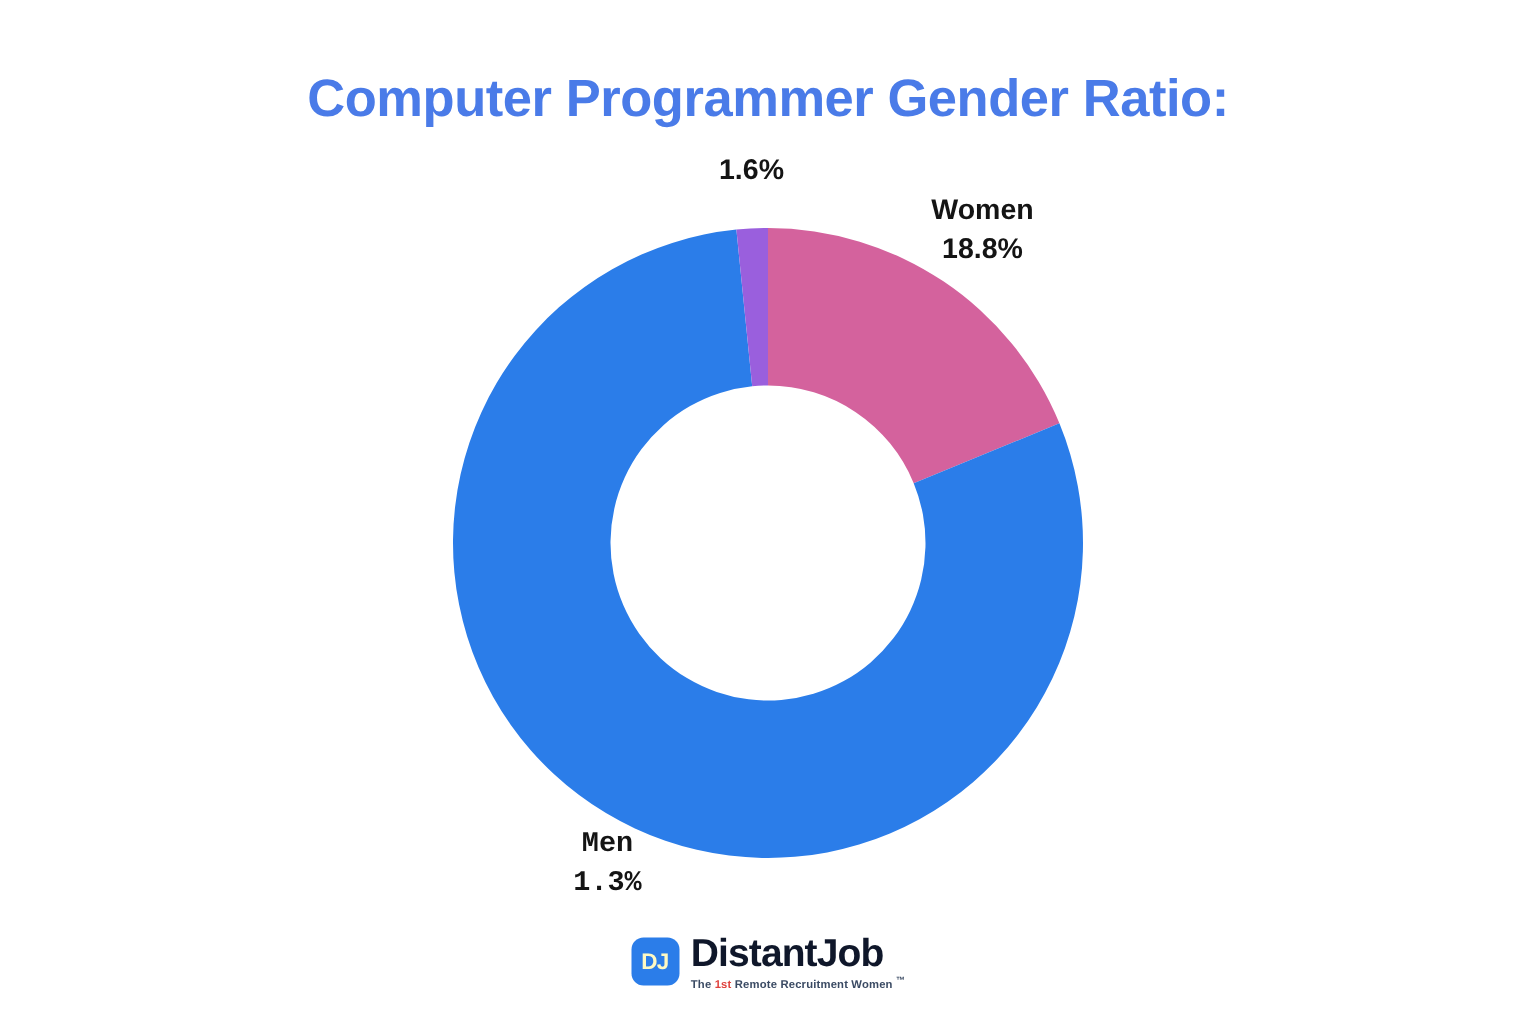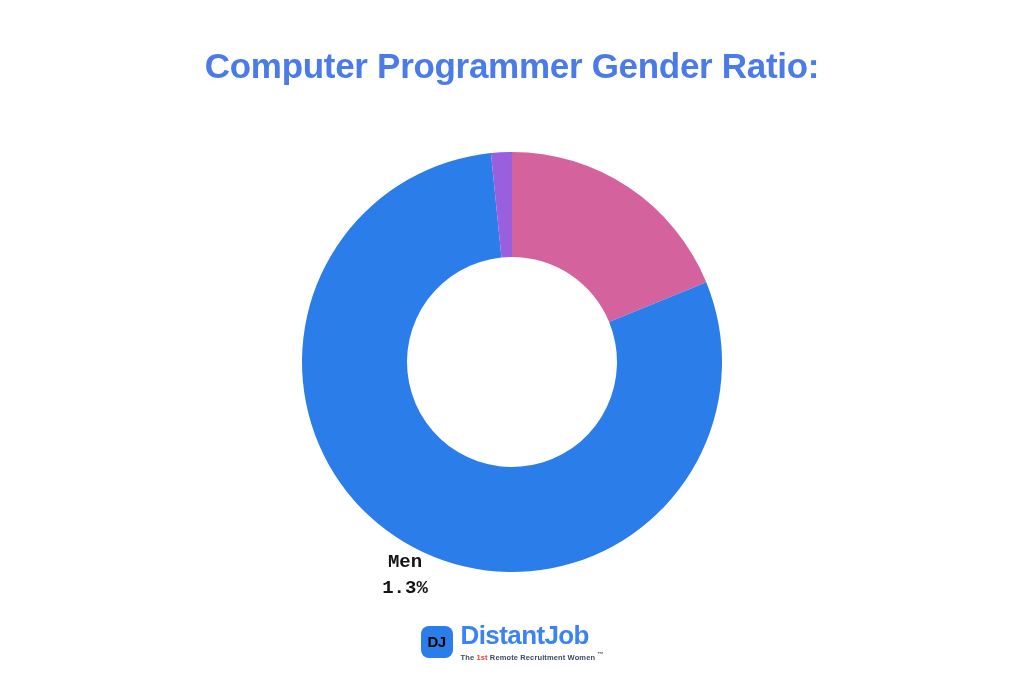--- a/index.html
+++ b/index.html
@@ -86,38 +86,38 @@
     display: flex;
     align-items: center;
     justify-content: center;
     gap: 8px;
   }
   .brand-badge {
     width: 32px;
     height: 32px;
     border-radius: 8px;
     background: #2b7de9;
-    color: #000000;
+    color: #fef9c3;
     font-size: 15px;
     font-weight: bold;
     letter-spacing: -0.5px;
     display: flex;
     align-items: center;
     justify-content: center;
   }
   .brand-text {
     display: flex;
     flex-direction: column;
     align-items: flex-start;
     line-height: 1;
   }
   .brand-name {
     font-size: 26px;
     font-weight: bold;
-    color: #3b82f6;
+    color: #0f172a;
     letter-spacing: -0.6px;
   }
   .brand-tagline {
     margin-top: 3px;
     font-size: 7.5px;
     font-weight: bold;
     color: #3a4a63;
     letter-spacing: 0.12px;
     white-space: nowrap;
   }
@@ -141,22 +141,27 @@
     <svg viewBox="0 0 420 420">
       <g>
         <path d="M 210 0 A 210 210 0 0 1 404.2662134352362 130.2463899404218 L 307.1331067176181 170.1231949702109 A 105 105 0 0 0 210 105 Z" fill="#d4629d"></path>
         <path d="M 404.2662134352362 130.2463899404218 A 210 210 0 1 1 188.92403988124485 1.0602864339269615 L 199.4620199406224 105.53014321696348 A 105 105 0 1 0 307.1331067176181 170.1231949702109 Z" fill="#2b7de9"></path>
         <path d="M 188.92403988124485 1.0602864339269615 A 210 210 0 0 1 209.99999999999997 0 L 209.99999999999997 105 A 105 105 0 0 0 199.4620199406224 105.53014321696348 Z" fill="#9a5fdd"></path>
       </g>
     </svg>
   </div>
 
   <div class="slice-label label-others">
+    <span class="lbl-value">1.6%</span>
   </div>
 
+  <div class="slice-label label-women">
+    <span class="lbl-name">Women</span>
+    <span class="lbl-value">18.8%</span>
+  </div>
 
   <div class="slice-label label-men">
     <span class="lbl-name">Men</span>
     <span class="lbl-value">1.3%</span>
   </div>
 
   <div class="brand">
     <div class="brand-badge">DJ</div>
     <div class="brand-text">
       <div class="brand-name">DistantJob</div>

